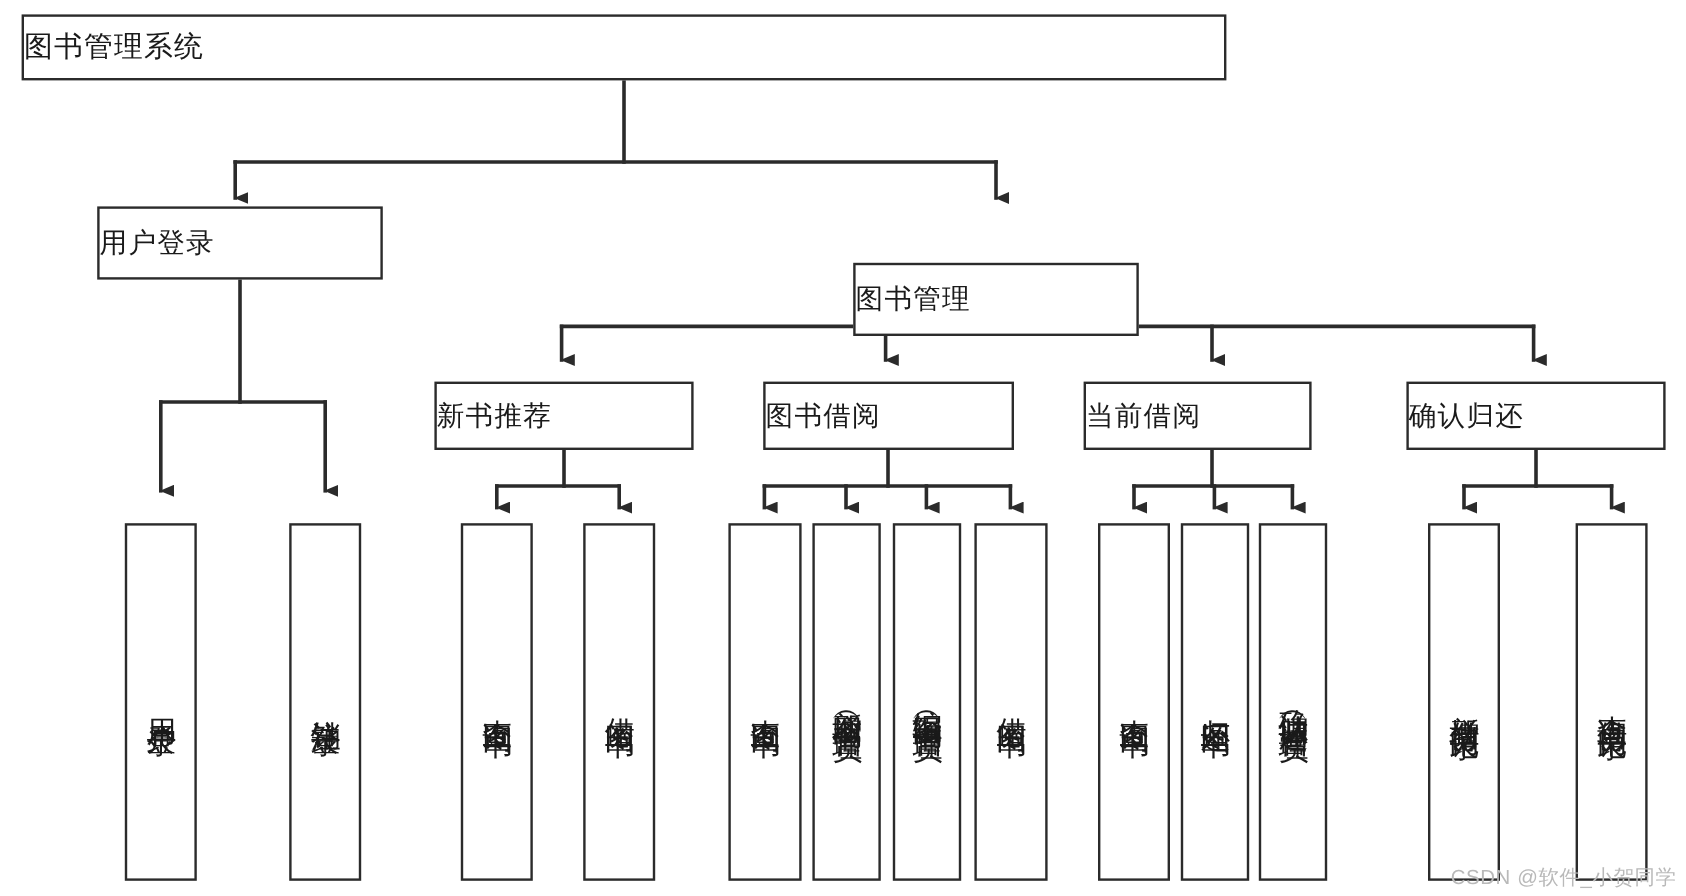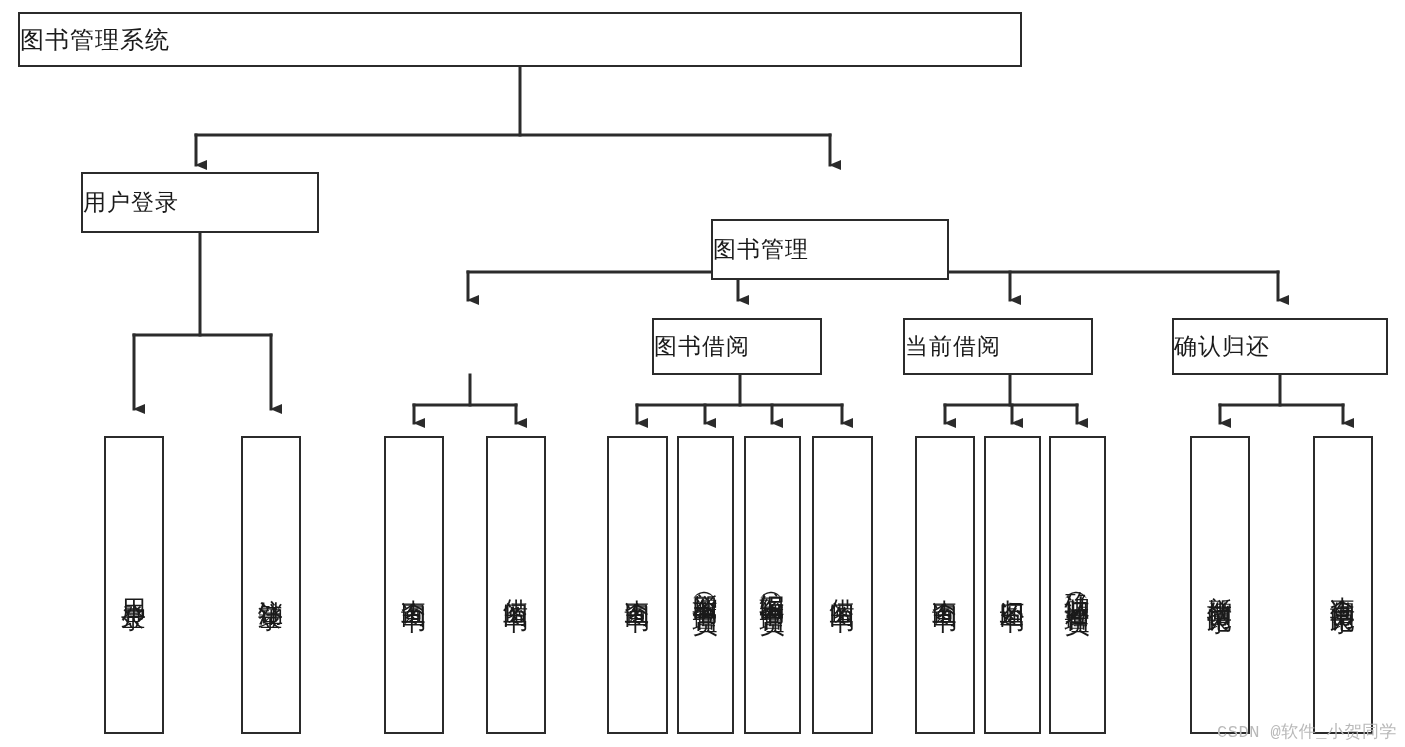--- a/index.html
+++ b/index.html
@@ -64,21 +64,20 @@
     max-height: 272px;
   }
   .watermark {
     position: absolute;
     right: 8px;
     bottom: 4px;
     font-size: 17px;
     color: #b9b9b9;
     letter-spacing: 0.5px;
     white-space: nowrap;
-    font-family: Liberation Mono, monospace;
   }
 </style>
 </head>
 <body>
 
 <div id="diagram-root">
 
   <svg id="edges-layer" width="1405" height="747" viewBox="0 0 1405 747">
     <defs>
       <marker id="arrow" viewBox="0 0 10 12" refX="5" refY="11" markerWidth="10" markerHeight="12" orient="auto-start-reverse" markerUnits="userSpaceOnUse">
@@ -136,21 +135,24 @@
     <span class="label">图书管理系统</span>
   </div>
 
   <div class="node horiz" style="left:81px; top:172px; width:238px; height:61px;">
     <span class="label">用户登录</span>
   </div>
   <div class="node horiz" style="left:711px; top:184px; width:238px; height:61px;margin-top:35px;">
     <span class="label">图书管理</span>
   </div>
 
-  <div class="node horiz" style="left:636px; top:318px; width:170px; height:57px;margin-left:16px;">
+  <div class="node horiz" style="left:362px; top:318px; width:216px; height:57px;">
+    <span class="label">新书推荐</span>
+  </div>
+  <div class="node horiz" style="left:636px; top:318px; width:209px; height:57px;">
     <span class="label">图书借阅</span>
   </div>
   <div class="node horiz" style="left:903px; top:318px; width:190px; height:57px;">
     <span class="label">当前借阅</span>
   </div>
   <div class="node horiz" style="left:1172px; top:318px; width:216px; height:57px;">
     <span class="label">确认归还</span>
   </div>
 
   <div class="node vert" style="left:104px; top:436px; width:60px; height:298px;">

